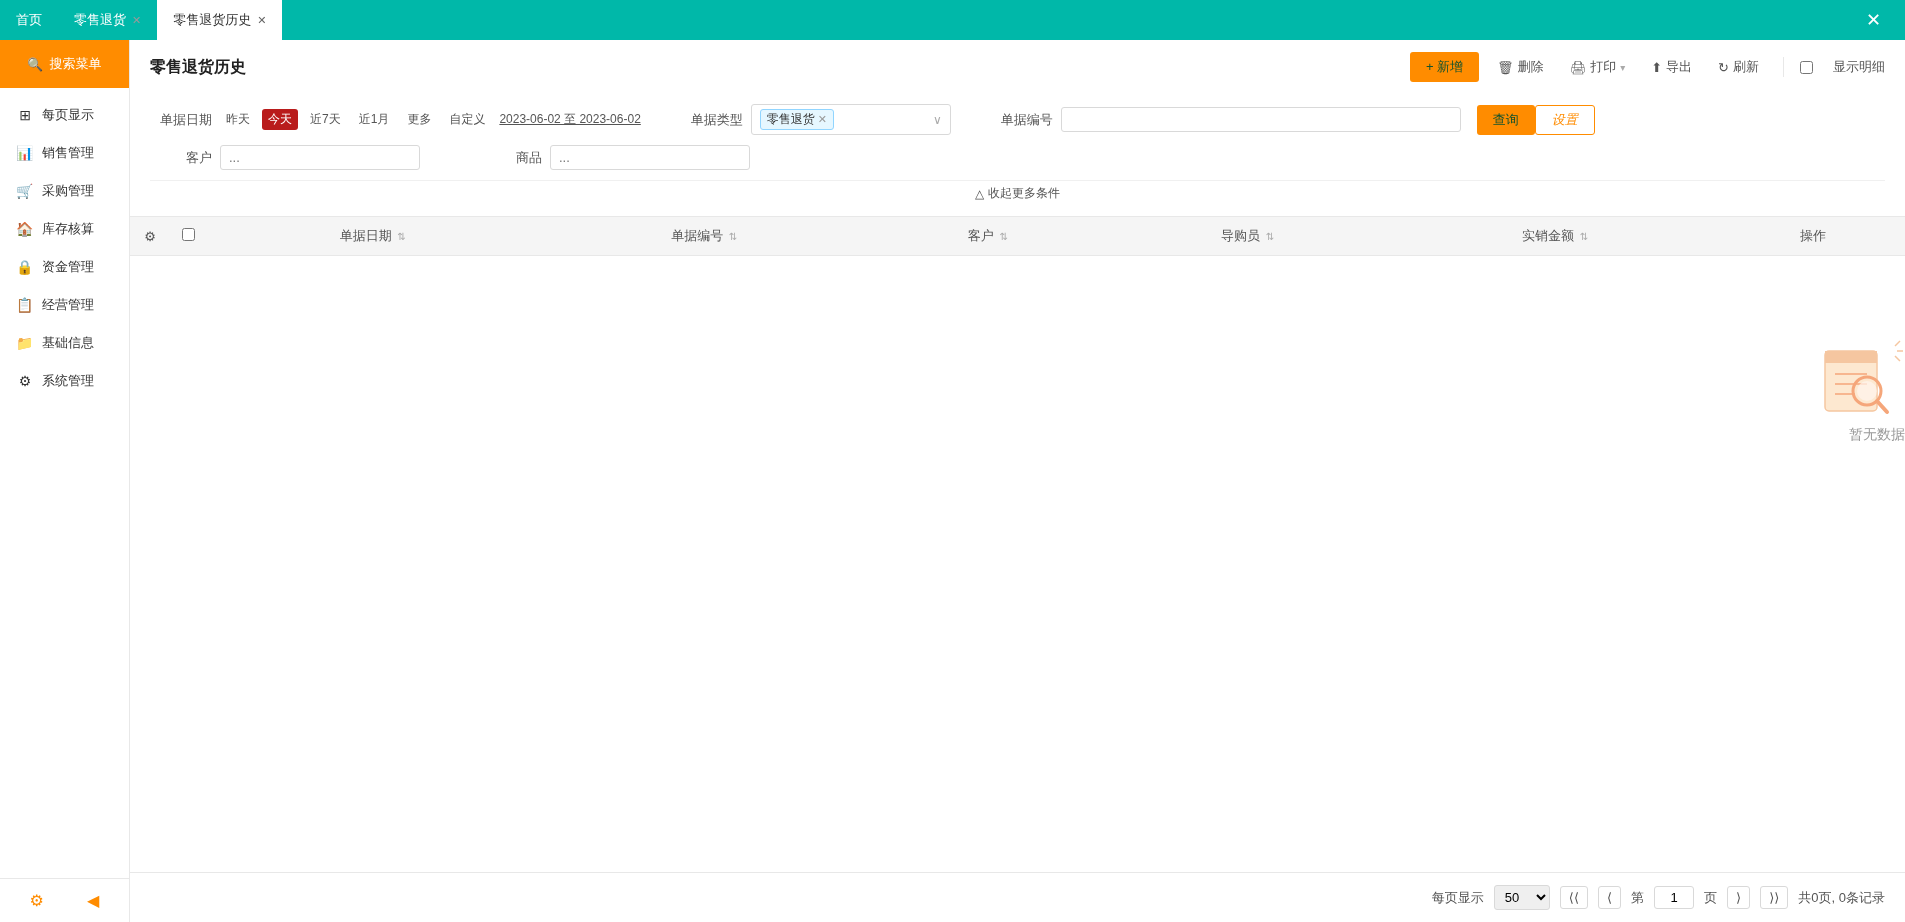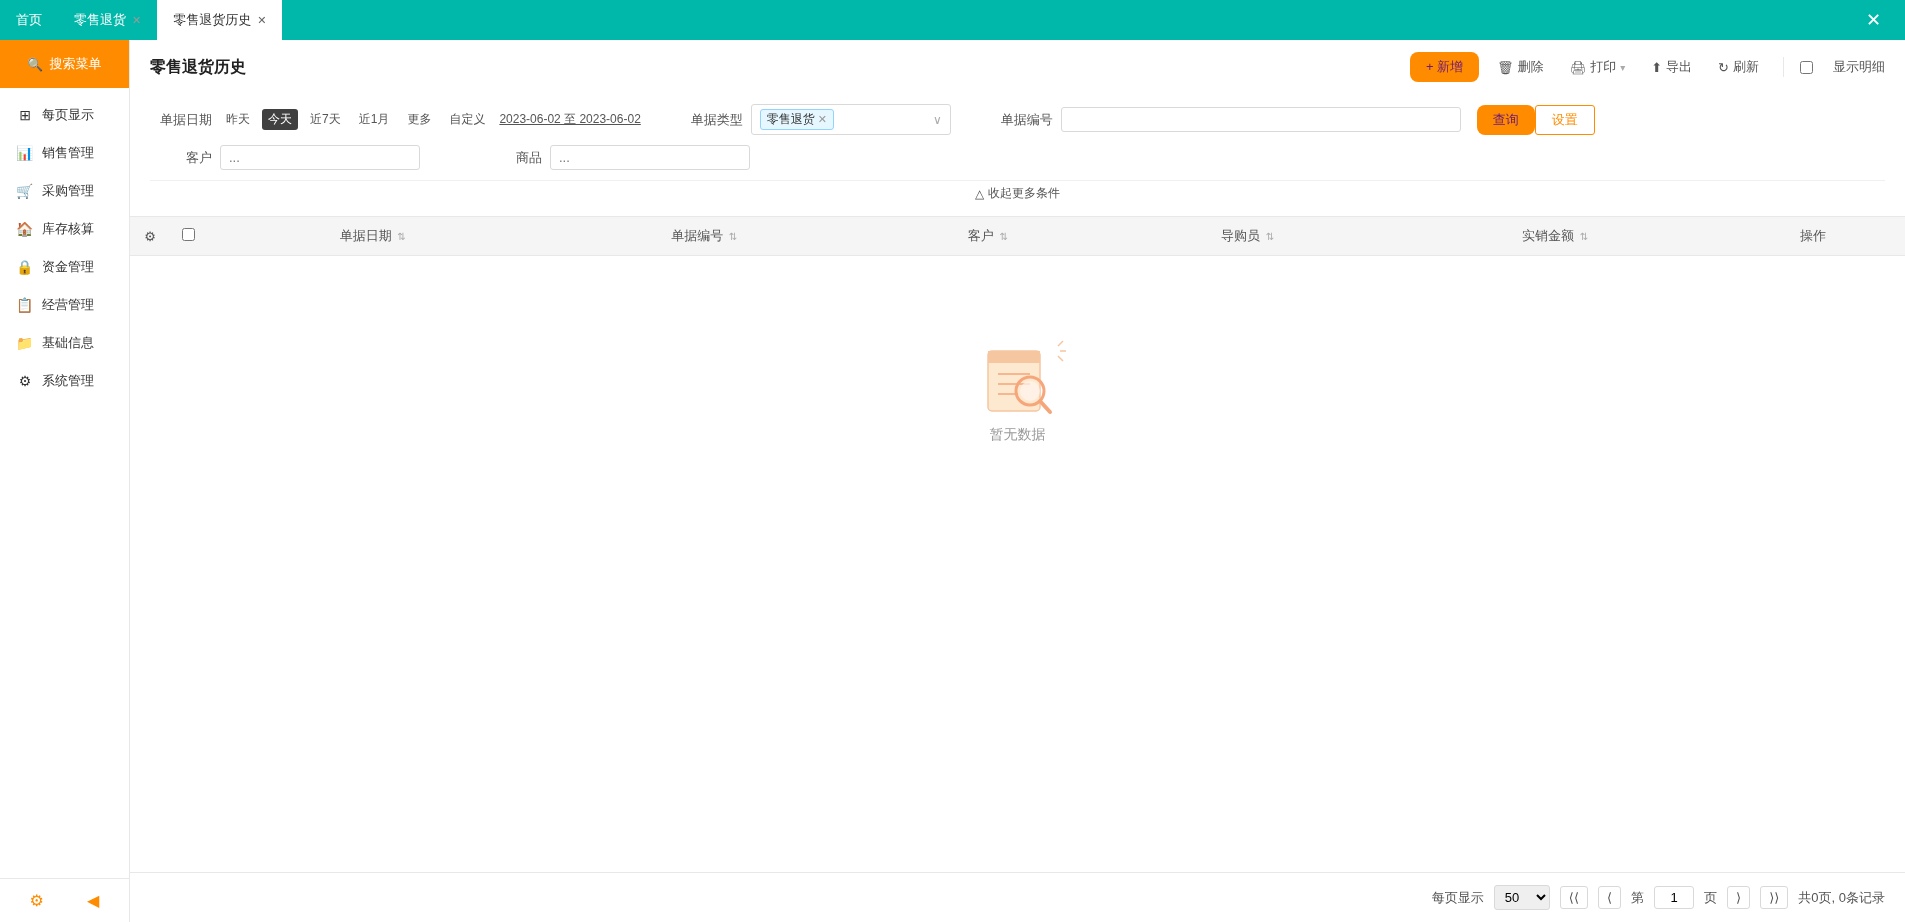--- a/index.html
+++ b/index.html
@@ -147,35 +147,36 @@
       align-items: center;
       gap: 4px;
       font-size: 13px;
       color: #555;
       cursor: pointer;
       padding: 4px 8px;
       border-radius: 3px;
     }
     .btn-primary {
       background: #ff8c00;
-      color: #701a75;
+      color: #14532d;
       border: none;
       padding: 6px 16px;
-      border-radius: 8px;
+      border-radius: 3px;
       font-size: 13px;
       cursor: pointer;
     }
     .btn-setting {
       background: #fff;
       color: #ff8c00;
       border: 1px solid #ff8c00;
       padding: 5px 16px;
       border-radius: 3px;
       font-size: 13px;
       cursor: pointer;
+      font-style: italic;
     }
     .show-detail-check {
       display: flex;
       align-items: center;
       gap: 20px;
       font-size: 13px;
       color: #555;
     }
 
     
@@ -202,21 +203,21 @@
       gap: 6px;
     }
     .date-option {
       font-size: 12px;
       color: #555;
       cursor: pointer;
       padding: 2px 6px;
       border-radius: 3px;
     }
     .date-option.active {
-      background: #404040;
+      background: #b91c1c;
       color: #fff;
     }
     .date-range {
       font-size: 12px;
       color: #555;
       text-decoration: underline;
     }
     .filter-select {
       display: flex;
       align-items: center;
@@ -301,21 +302,21 @@
       cursor: pointer;
     }
     thead th .sort-icon { color: #aaa; font-size: 10px; margin-left: 2px; }
     .th-gear { width: 40px; text-align: center; }
     .th-check { width: 36px; text-align: center; }
 
     
     .empty-state {
       display: flex;
       flex-direction: column;
-      align-items: center;
+      align-items: flex-end;
       justify-content: center;
       padding: 80px 0;
     }
 
     
     .pagination-bar {
       height: 50px;
       background: #fff;
       border-top: 1px solid #e8e8e8;
       display: flex;

